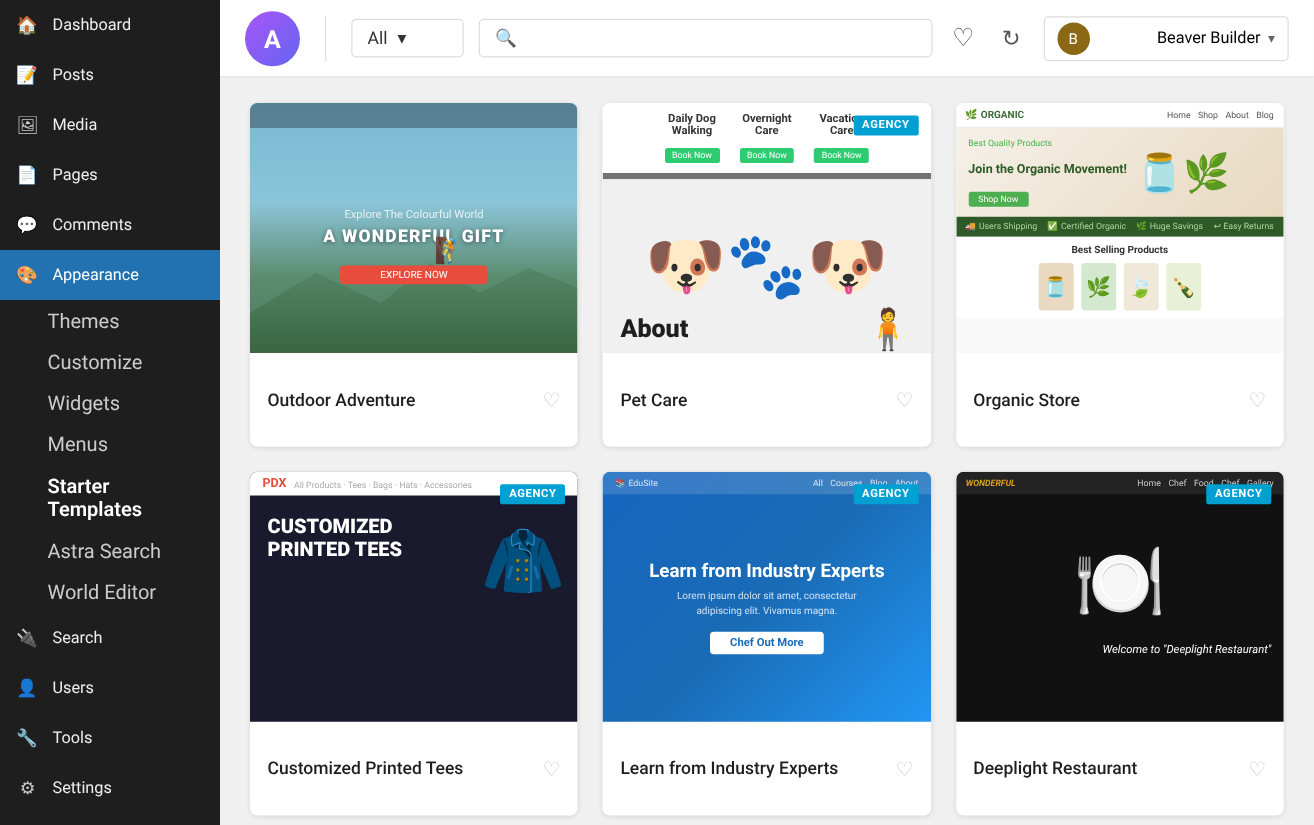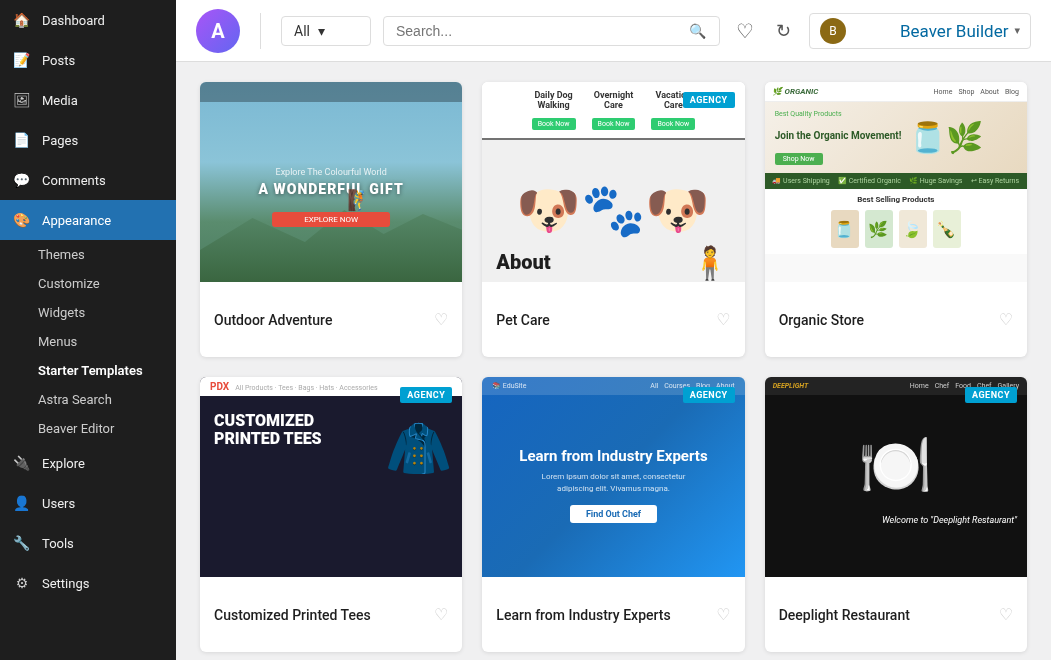--- a/index.html
+++ b/index.html
@@ -31,25 +31,24 @@
       justify-content: center;
       font-size: 14px;
       color: #ccc;
       flex-shrink: 0;
     }
     .sidebar-label { font-size: 13px; }
     .sidebar-item {
       display: flex;
       align-items: center;
       padding: 7px 12px 7px 38px;
-      font-size: 13px;
+      font-size: 16px;
       color: #ccc;
       cursor: pointer;
       position: relative;
-      text-align: center;
     }
     .sidebar-item.highlighted {
       color: #fff;
       font-weight: 600;
     }
     .sidebar-appearance-header {
       display: flex;
       align-items: center;
       gap: 10px;
       padding: 10px 12px;
@@ -319,26 +318,26 @@
 
   <div class="sidebar-item highlighted" style="position:relative; color:#fff; font-weight:600;">
     <span>Starter Templates</span>
 
   </div>
 
   <div class="sidebar-item">
     <span>Astra Search</span>
   </div>
   <div class="sidebar-item">
-    <span>Beaver Editor</span>
+    <span>World Editor</span>
   </div>
 
   <div class="sidebar-section-header">
     <span class="sidebar-icon">🔌</span>
-    <span class="sidebar-label">Explore</span>
+    <span class="sidebar-label">Search</span>
   </div>
   <div class="sidebar-section-header">
     <span class="sidebar-icon">👤</span>
     <span class="sidebar-label">Users</span>
   </div>
   <div class="sidebar-section-header">
     <span class="sidebar-icon">🔧</span>
     <span class="sidebar-label">Tools</span>
   </div>
   <div class="sidebar-section-header">
@@ -352,29 +351,28 @@
   <div class="toolbar">
     <div class="toolbar-logo">
       <span>A</span>
     </div>
     <div class="toolbar-divider"></div>
     <div class="filter-dropdown">
       <span>All</span>
       <span>▾</span>
     </div>
     <div class="search-box">
-      <input type="text" placeholder="Search..." style="">
       <span style="color:#999; font-size:14px;">🔍</span>
     </div>
     <div class="toolbar-actions">
       <button class="toolbar-icon-btn" style="font-size:20px; color:#555;">♡</button>
       <button class="toolbar-icon-btn" style="font-size:18px; color:#555;">↻</button>
       <div class="user-btn">
         <div class="user-avatar">B</div>
-        <span style="font-size:17px; color:#0369a1;padding-left:48px;">Beaver Builder</span>
+        <span style="font-size:13px; color:#000000;padding-left:48px;">Beaver Builder</span>
         <span style="font-size:11px; color:#666;">▾</span>
       </div>
     </div>
   </div>
 
   <div class="grid-area">
     <div class="templates-grid">
 
       <div class="template-card">
         <div class="template-preview preview-outdoor">
@@ -393,21 +391,21 @@
         </div>
         <div class="template-footer">
           <span class="template-name">Outdoor Adventure</span>
           <span class="heart-icon">♡</span>
         </div>
       </div>
 
       <div class="template-card">
         <div class="template-preview preview-petcare">
           <div class="agency-badge" style="position:absolute;top:10px;right:10px;background:#00a0d2;color:#fff;font-size:9px;font-weight:700;padding:3px 7px;border-radius:2px;z-index:5;letter-spacing:0.5px;">AGENCY</div>
-          <div class="petcare-header" style="background:#fff; padding:8px 10px; display:flex; gap:16px; justify-content:center; border-bottom:2px solid #737373;">
+          <div class="petcare-header" style="background:#fff; padding:8px 10px; display:flex; gap:16px; justify-content:center; border-bottom:5px solid #737373;">
             <div class="petcare-col">
               <div class="title" style="font-size:9px; font-weight:bold;">Daily Dog<br>Walking</div>
               <div class="btn" style="background:#2ecc71;color:#fff;padding:2px 6px;border-radius:2px;font-size:7px;margin-top:4px;display:inline-block;">Book Now</div>
             </div>
             <div class="petcare-col">
               <div class="title" style="font-size:9px; font-weight:bold;">Overnight<br>Care</div>
               <div class="btn" style="background:#2ecc71;color:#fff;padding:2px 6px;border-radius:2px;font-size:7px;margin-top:4px;display:inline-block;">Book Now</div>
             </div>
             <div class="petcare-col">
               <div class="title" style="font-size:9px; font-weight:bold;">Vacation<br>Care</div>
@@ -423,21 +421,21 @@
         <div class="template-footer">
           <span class="template-name">Pet Care</span>
           <span class="heart-icon">♡</span>
         </div>
       </div>
 
       <div class="template-card">
         <div class="template-preview preview-organic">
 
           <div class="organic-top" style="display:flex; align-items:center; justify-content:space-between; padding:5px 8px; background:#fff; border-bottom:1px solid #eee; font-size:7px;">
-            <span style="font-weight:bold; color:#3a6a3a; font-size:8px;font-style:italic;">🌿 ORGANIC</span>
+            <span style="font-weight:bold; color:#3a6a3a; font-size:8px;">🌿 ORGANIC</span>
             <div style="display:flex; gap:6px; color:#555; font-size:7px;">
               <span>Home</span>
                 <span>Shop</span>
                 <span>About</span>
                 <span>Blog</span>
             </div>
           </div>
 
           <div style="background:linear-gradient(135deg,#f5f0e8,#e8d9c0); padding:8px 10px; display:flex; align-items:center; gap:8px;">
             <div>
@@ -499,33 +497,33 @@
             <span>📚 EduSite</span>
             <div style="display:flex; gap:6px;">
                 <span>All</span>
                 <span>Courses</span>
                 <span>Blog</span>
                 <span>About</span>
               </div>
           </div>
           <div style="color:#fff; font-size:15px; font-weight:bold; margin-bottom:6px; margin-top:16px;">Learn from Industry Experts</div>
           <div style="color:rgba(255,255,255,0.8); font-size:8px; margin-bottom:10px; line-height:1.5; max-width:180px;">Lorem ipsum dolor sit amet, consectetur adipiscing elit. Vivamus magna.</div>
-          <div style="background:#fff; color:#1a6bb5; padding:4px 16px; border-radius:3px; font-size:9px; font-weight:bold;">Find Out Chef</div>
+          <div style="background:#fff; color:#1a6bb5; padding:4px 16px; border-radius:3px; font-size:9px; font-weight:bold;">Chef Out More</div>
         </div>
         <div class="template-footer">
           <span class="template-name">Learn from Industry Experts</span>
           <span class="heart-icon">♡</span>
         </div>
       </div>
 
       <div class="template-card">
         <div class="template-preview" style="background:#111; height:200px; position:relative; overflow:hidden;">
           <div style="position:absolute;top:10px;right:10px;background:#00a0d2;color:#fff;font-size:9px;font-weight:700;padding:3px 7px;border-radius:2px;z-index:5;letter-spacing:0.5px;">AGENCY</div>
           <div style="background:rgba(255,255,255,0.08); padding:5px 8px; display:flex; justify-content:space-between; font-size:7px; color:#ccc;">
-            <span style="color:#d4a020; font-style:italic; font-weight:bold;">DEEPLIGHT</span>
+            <span style="color:#d4a020; font-style:italic; font-weight:bold;">WONDERFUL</span>
             <div style="display:flex; gap:6px;">
                 <span>Home</span>
                 <span>Chef</span>
                 <span>Food</span>
                 <span>Chef</span>
                 <span>Gallery</span>
               </div>
           </div>
           <div style="display:flex; align-items:center; justify-content:center; height:140px; position:relative;">
             <div style="font-size:60px;">🍽️</div>

